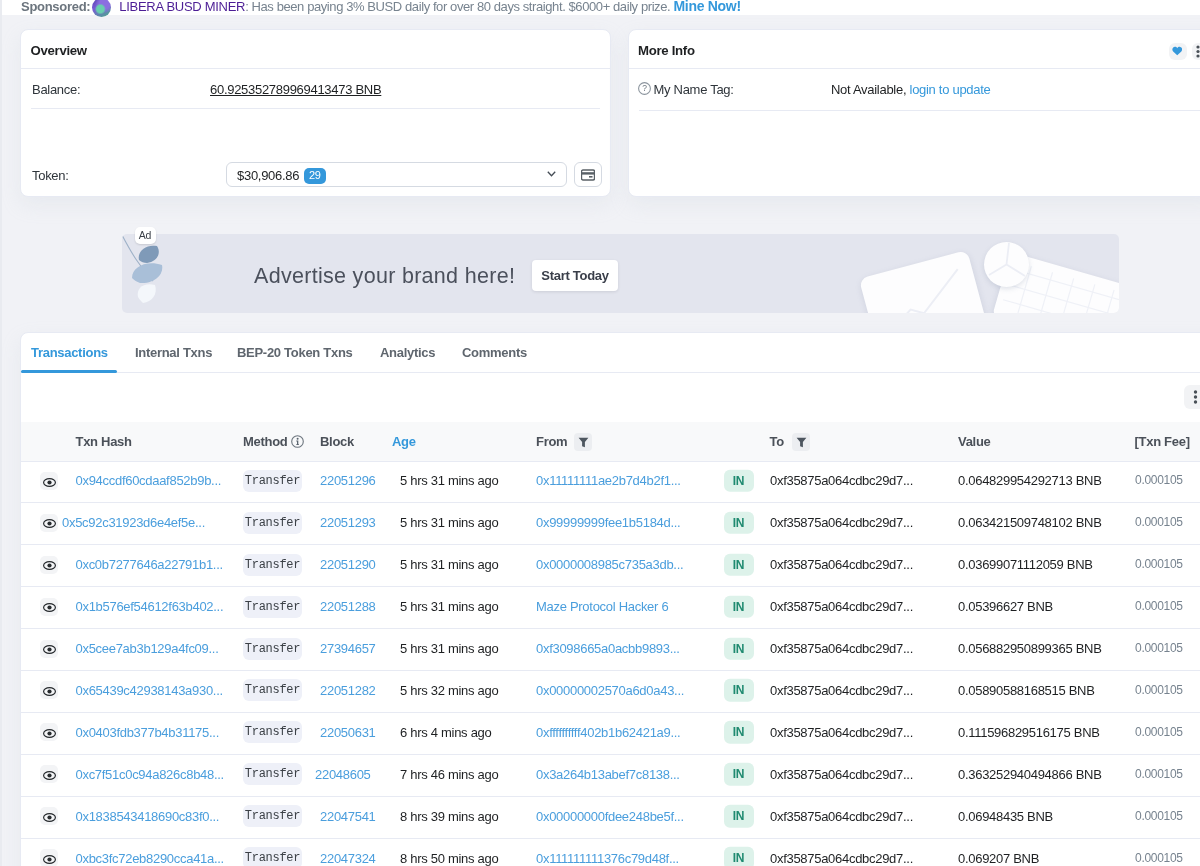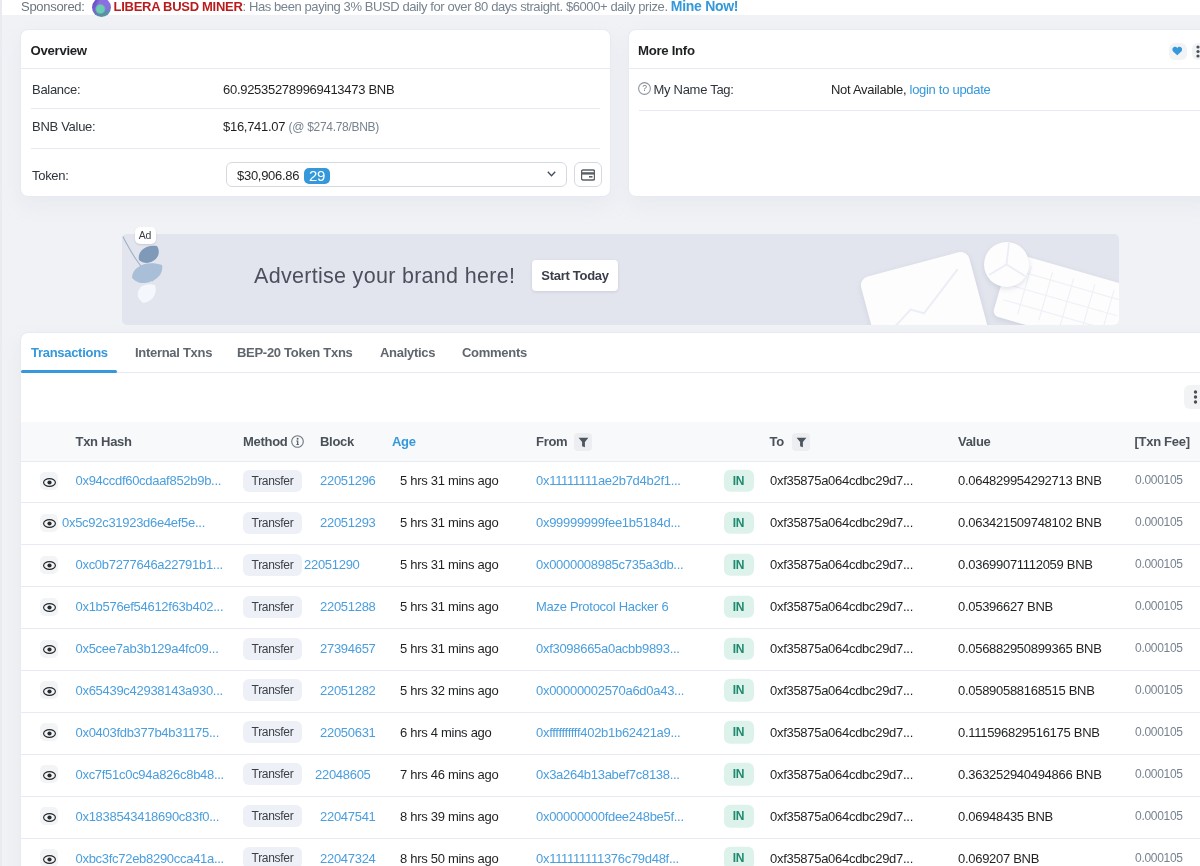--- a/index.html
+++ b/index.html
@@ -22,38 +22,38 @@
 #sp-mid { font-size:13px; letter-spacing:-0.41px; }
 #sponsline a { font-size:14px; }
 #tokenlogo { position:absolute; left:91.5px; top:-2.5px; width:19px; height:19px; border-radius:50%;
   background: radial-gradient(circle at 44% 58%, #68cfae 0 24%, rgba(104,207,174,0) 36%),
               radial-gradient(circle at 66% 30%, #8b6fe0 0 28%, rgba(139,111,224,0) 52%),
               linear-gradient(150deg,#5a48b0 5%,#7a5bd6 40%,#4aa98c 95%); }
 
 
 .ovrow { position:absolute; left:10px; right:10px; }
 .ovlabel { position:absolute; left:1px; color:#2f353b; }
-.ovval { position:absolute; left:192px; color:#1e2022; }
+.ovval { position:absolute; left:179px; color:#1e2022;text-decoration:underline; }
 
 
 #tokselect { position:absolute; left:204.5px; top:132.5px; width:341.5px; height:25px; border:1px solid #d5dae2; border-radius:6px; background:#fff; }
 #tokselect .amt { position:absolute; left:10.5px; top:5px; font-size:13px; color:#1e2022; }
-#tokselect .cnt { position:absolute; left:77.5px; top:4.5px; background:#3498db; color:#fff; font-size:15px; line-height:11px; padding:2.5px 5px; border-radius:5px; }
+#tokselect .cnt { position:absolute; left:77.5px; top:4.5px; background:#3498db; color:#fff; font-size:11px; line-height:11px; padding:2.5px 5px; border-radius:5px; }
 #tokselect .chev { position:absolute; right:10px; top:8px; }
 #walletbtn { position:absolute; left:552.5px; top:132.5px; width:28px; height:25px; border:1px solid #d5dae2; border-radius:6px; background:#fff; }
 
 
 .qicon { position:absolute; left:9.5px; top:52.5px; }
 #nametag-label { position:absolute; left:25px; top:52px; color:#2f353b; }
 #nametag-val { position:absolute; left:202.5px; top:52px; }
 
 .iconbtn { position:absolute; background:#f2f3f5; border-radius:6px; }
 
 
-#adwrap { position:absolute; left:122px; top:234px; width:997px; height:91px; background:#e3e5ee; border-radius:5px; overflow:hidden; }
+#adwrap { position:absolute; left:122px; top:234px; width:997px; height:79px; background:#e3e5ee; border-radius:5px; overflow:hidden; }
 #adlabel { position:absolute; left:134.5px; top:226.5px; width:21px; height:17px; background:#fff; border-radius:5px; box-shadow:0 1px 2px rgba(0,0,0,.12); font-size:10.5px; color:#3a3f47; text-align:center; line-height:17px; z-index:5; }
 #adtext { position:absolute; left:132px; top:29.5px; font-size:21.5px; letter-spacing:0.3px; color:#4b505c; }
 #adbtn { position:absolute; left:410px; top:25.5px; width:86px; height:31px; background:#fff; border-radius:4px; box-shadow:0 1px 3px rgba(40,45,60,.12); font-size:13px; font-weight:bold; color:#3a3f4a; text-align:center; line-height:31px; }
 
 
 #tabsbar { position:absolute; left:0; top:0; right:0; height:40px; border-bottom:1px solid #e7eaf3; }
 .tab { position:absolute; top:12px; font-weight:bold; font-size:13px; color:#5f666e; }
 .tabactive { color:#3498db; }
 #tabline { position:absolute; left:0px; top:37.5px; width:96px; height:3px; background:#3498db; border-radius:2px; }
 
@@ -62,42 +62,38 @@
 .th { position:absolute; top:12.5px; font-weight:bold; font-size:13px; color:#4b5159; }
 .th.lnk { color:#3498db; }
 .filterbtn { position:absolute; top:11.5px; width:18px; height:18px; background:#eceef1; border-radius:4px; }
 .filterbtn svg { position:absolute; left:3.5px; top:3.5px; }
 .trow { position:absolute; left:0; right:0; height:41.9px; border-top:1px solid #e7eaf3; }
 .trow .lnk { color:#4a9edd; }
 .cell { position:absolute; top:calc(50% - 1.5px); transform:translateY(-50%); white-space:nowrap; }
 .fee { font-size:12px; color:#77838f; }
 .eyebtn { position:absolute; left:19px; top:calc(50% - 1px); transform:translateY(-50%); width:18px; height:18px; background:#f3f4f6; border-radius:5px; text-align:center; line-height:16px; }
 .eyebtn svg { vertical-align:middle; margin-top:3px; }
-.methodbadge { position:absolute; left:222px; top:calc(50% - 1px); transform:translateY(-50%); width:59px; height:22px; background:#eef0f8; border-radius:6px; color:#3b4046; font-size:12px; text-align:center; line-height:22px; }
+.methodbadge { position:absolute; left:222px; top:calc(50% - 1px); transform:translateY(-50%); width:59px; height:22px; background:#eef0f8; border-radius:6px; color:#3b4046; font-size:12px; text-align:center; line-height:22px;font-family:Liberation Mono, monospace; }
 .inbadge { position:absolute; left:702.5px; top:calc(50% - 1px); transform:translateY(-50%); width:30px; height:22.5px; background:#ddf2ea; border-radius:6px; color:#1f8a70; font-size:12px; font-weight:bold; text-align:center; line-height:22.5px; }
 </style>
 </head>
 <body>
 <div style="position:absolute;left:0;top:0;width:2px;height:1000px;background:#e9ebf0;z-index:9"></div>
 <div id="topbar">
-  <div id="sponsline"><span style="font-weight:normal;color:#6c757e">Sponsored:</span><span id="sp-gap"></span><span id="sp-name" style="font-weight:bold;color:#b91c1c">LIBERA BUSD MINER</span><span class="muted" id="sp-mid">: Has been paying 3% BUSD daily for over 80 days straight. $6000+ daily prize. </span><a class="lnk" style="font-weight:bold">Mine Now!</a></div>
+  <div id="sponsline"><span style="font-weight:bold;color:#6c757e">Sponsored:</span><span id="sp-gap"></span><span id="sp-name" style="font-weight:normal;color:#4c1d95">LIBERA BUSD MINER</span><span class="muted" id="sp-mid">: Has been paying 3% BUSD daily for over 80 days straight. $6000+ daily prize. </span><a class="lnk" style="font-weight:bold">Mine Now!</a></div>
   <div id="tokenlogo"></div>
 </div>
 
 <div class="card" id="ovcard" style="left:20px; top:28.5px; width:591px; height:168px;">
   <div class="cardhead">
       <h2>Overview</h2>
     </div>
   <div class="ovrow" style="top:39px; height:40.5px; border-bottom:1px solid #e7eaf3;">
     <span class="ovlabel" style="top:13px">Balance:</span>
     <span class="ovval" style="top:13px">60.925352789969413473 BNB</span>
-  </div>
-  <div class="ovrow" style="top:79.5px; height:40px; border-bottom:1px solid #e7eaf3;">
-    <span class="ovlabel" style="top:10px">BNB Value:</span>
-    <span class="ovval" style="top:10px">$16,741.07 <span class="muted" style="font-size:12px">(@ $274.78/BNB)</span></span>
   </div>
   <div class="ovrow" style="top:119.5px; height:48px;">
     <span class="ovlabel" style="top:19px">Token:</span>
   </div>
   <div id="tokselect">
     <span class="amt">$30,906.86</span>
     <span class="cnt">29</span>
     <svg class="chev" width="9" height="6" viewBox="0 0 9 6">
         <path d="M0.8 0.8 L4.5 4.8 L8.2 0.8" fill="none" stroke="#444c55" stroke-width="1.3"></path>
       </svg>
@@ -243,21 +239,21 @@
 <span class="cell dk" style="left:937px">0.063421509748102 BNB</span>
 <span class="cell fee" style="left:1114px">0.000105</span>
 </div>
 <div class="trow" style="top:211.8px">
 <span class="eyebtn"><svg width="13" height="9" viewBox="0 0 13 9">
           <ellipse cx="6.5" cy="4.5" rx="5.9" ry="3.8" fill="none" stroke="#262a2e" stroke-width="1.2"></ellipse>
           <circle cx="6.5" cy="4.5" r="2.1" fill="#262a2e"></circle>
         </svg></span>
 <a class="lnk cell" style="left:54.5px">0xc0b7277646a22791b1...</a>
 <span class="methodbadge">Transfer</span>
-<a class="lnk cell" style="left:283px">22051290</a>
+<a class="lnk cell" style="left:299px">22051290</a>
 <span class="cell dk" style="left:379px">5 hrs 31 mins ago</span>
 <a class="lnk cell" style="left:515px">0x0000008985c735a3db...</a>
 <span class="inbadge">IN</span>
 <span class="cell dk" style="left:749px">0xf35875a064cdbc29d7...</span>
 <span class="cell dk" style="left:937px">0.03699071112059 BNB</span>
 <span class="cell fee" style="left:1114px">0.000105</span>
 </div>
 <div class="trow" style="top:253.7px">
 <span class="eyebtn"><svg width="13" height="9" viewBox="0 0 13 9">
           <ellipse cx="6.5" cy="4.5" rx="5.9" ry="3.8" fill="none" stroke="#262a2e" stroke-width="1.2"></ellipse>

